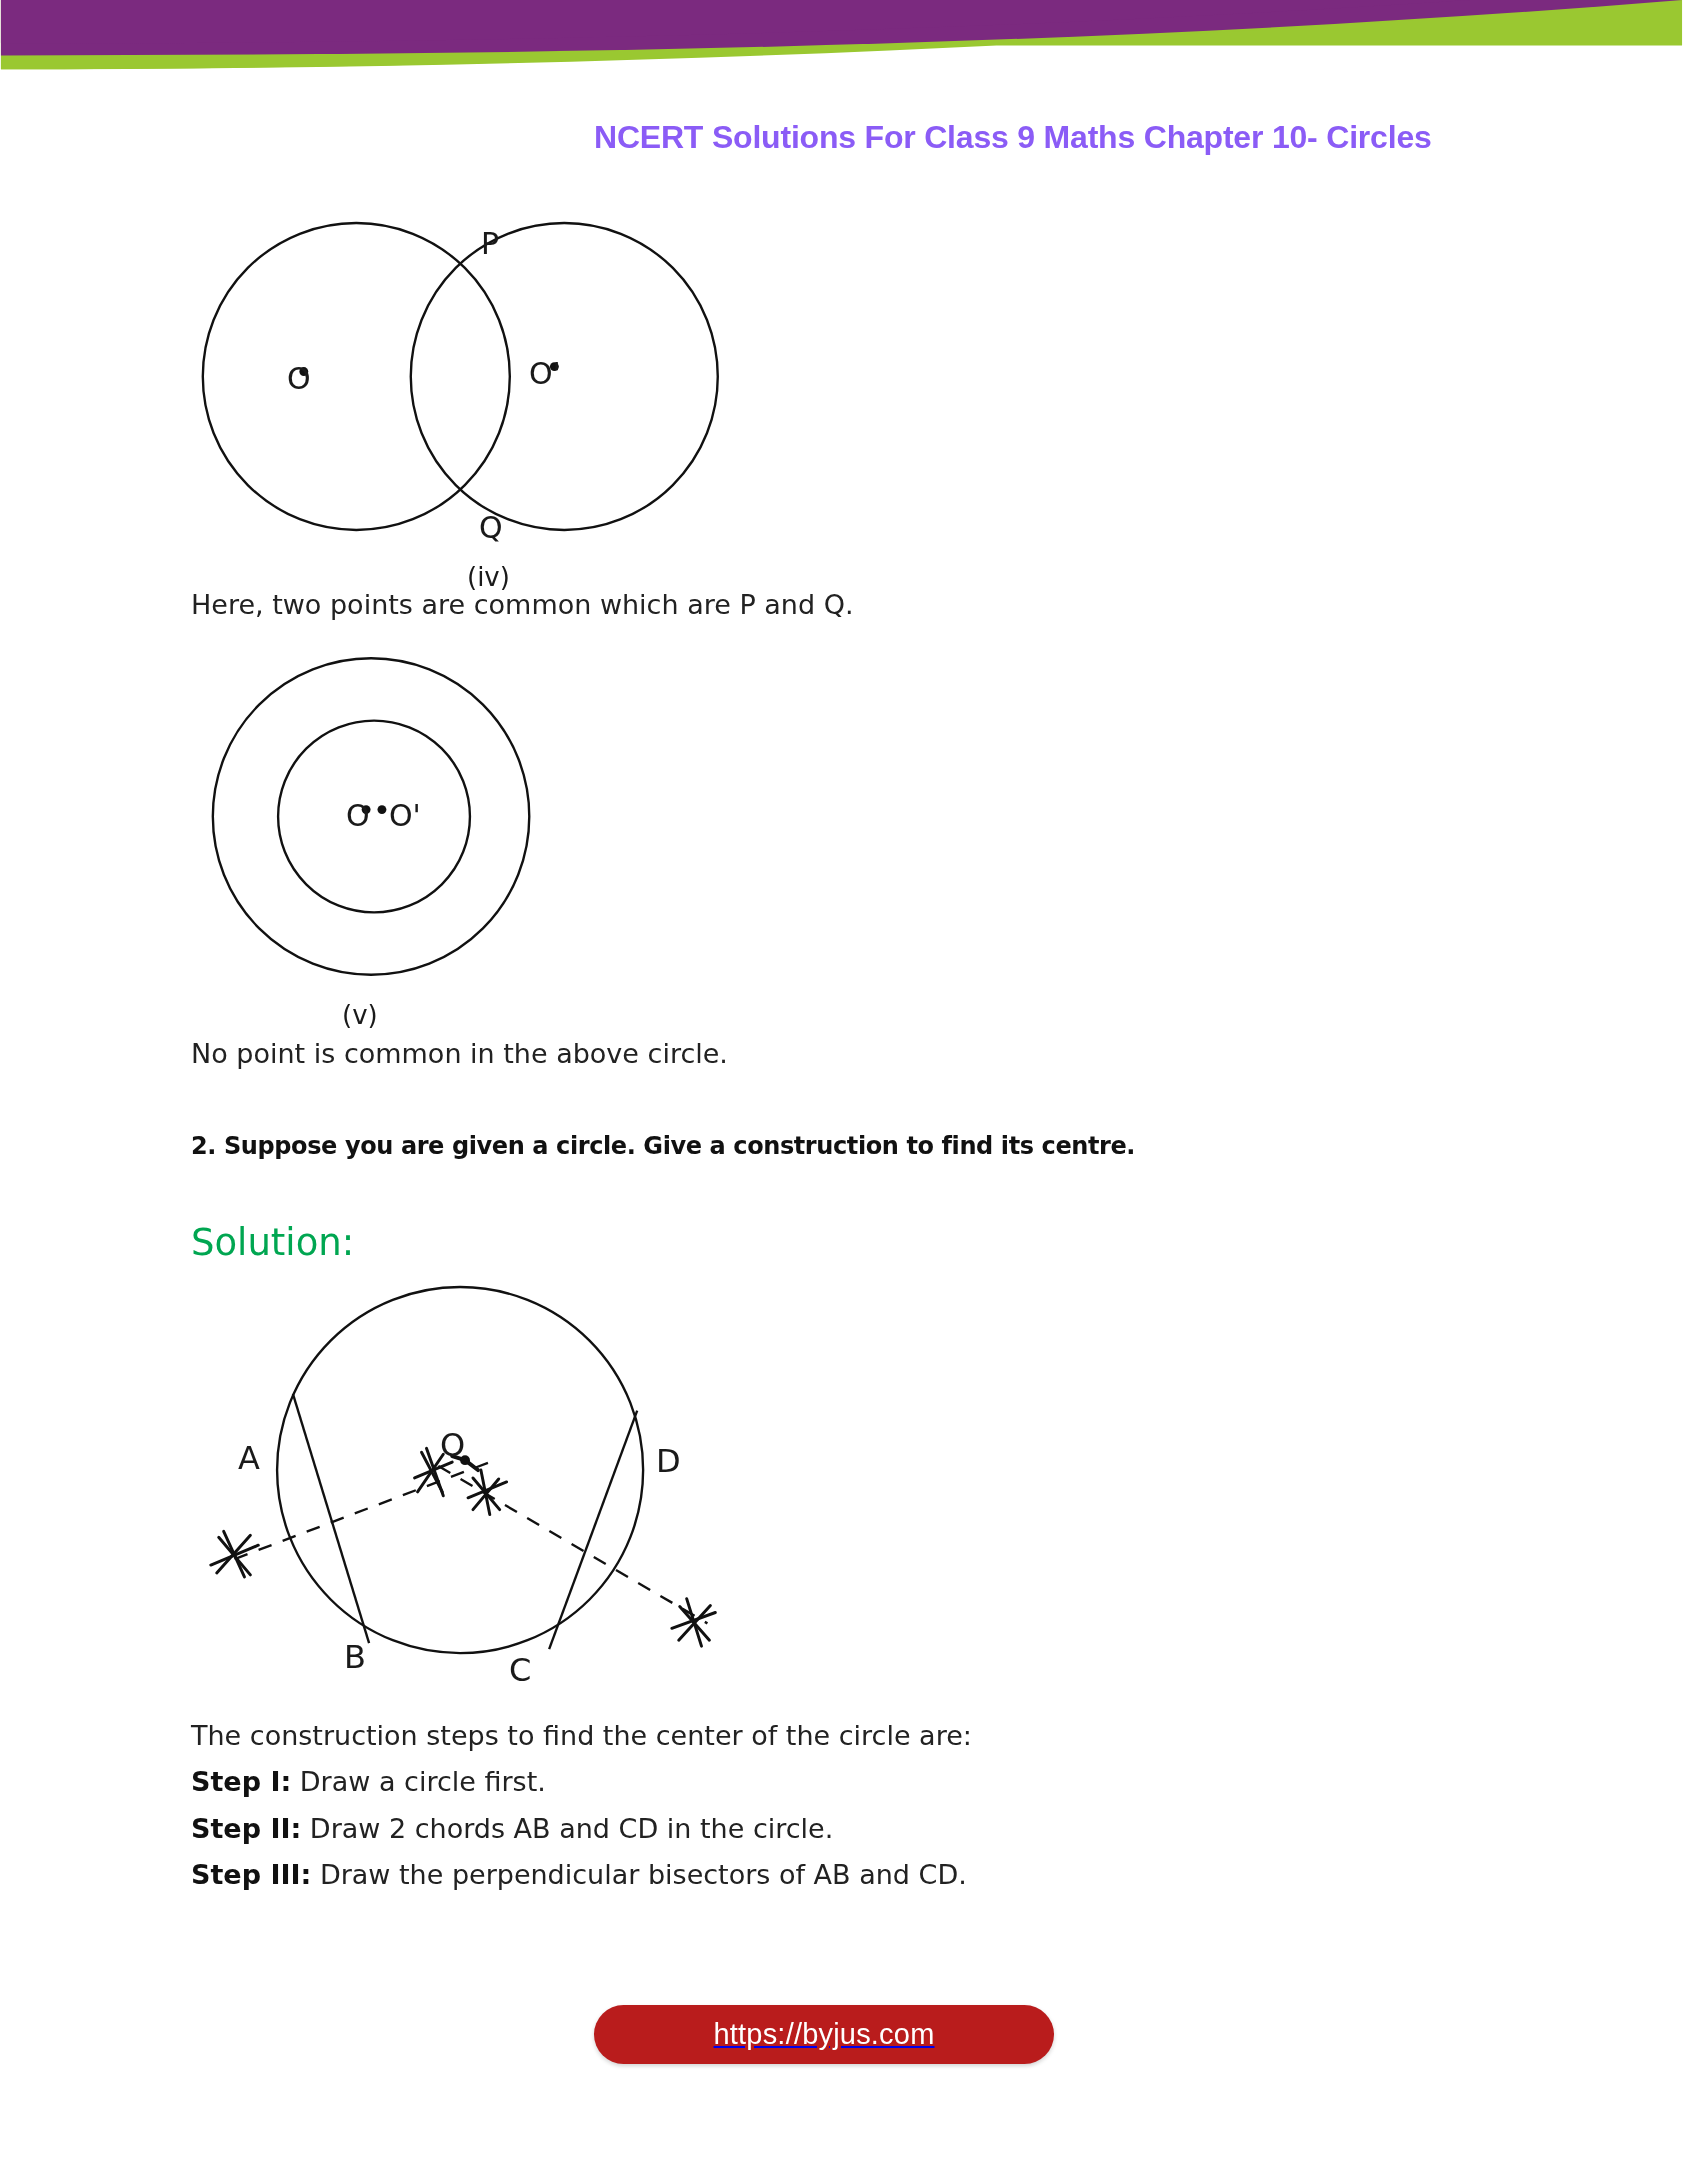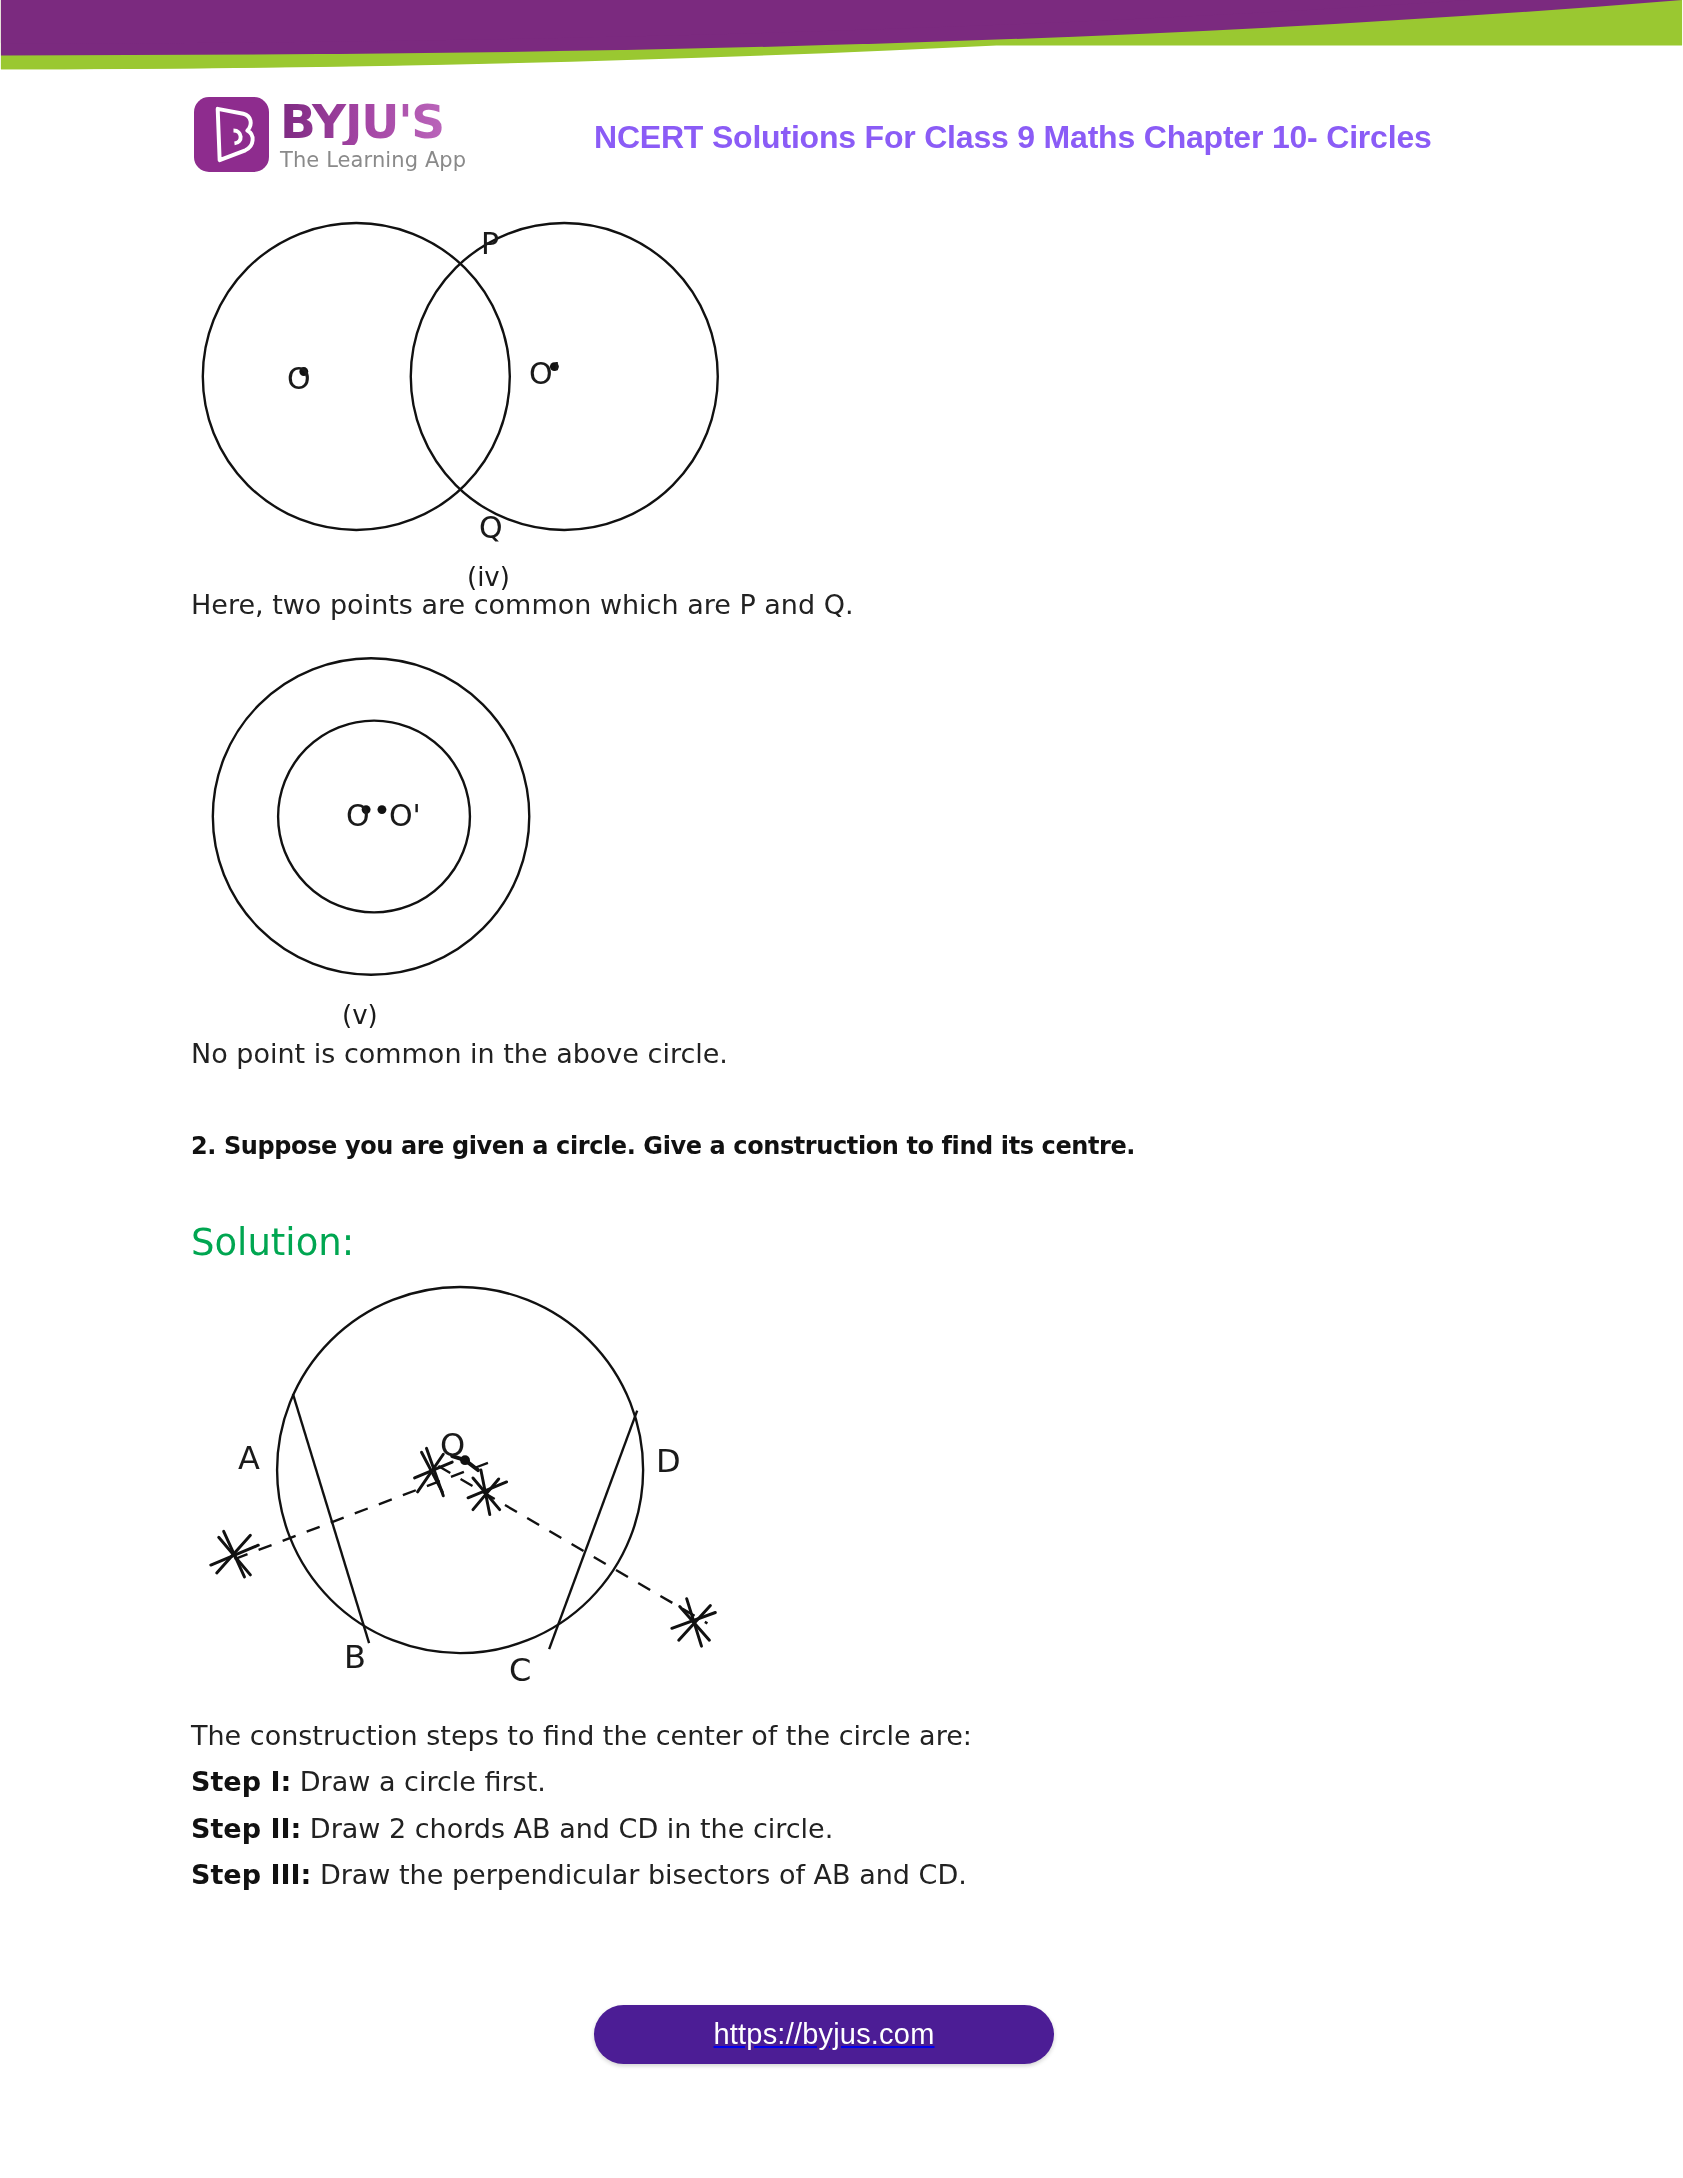--- a/index.html
+++ b/index.html
@@ -136,21 +136,21 @@
   }
 
   
   .footer-btn {
     position: absolute;
     left: 594px;
     top: 2005px;
     width: 460px;
     height: 59px;
     border-radius: 30px;
-    background: #4c1d95;
+    background: #b91c1c;
     display: flex;
     align-items: center;
     justify-content: center;
     box-shadow: 0 2px 4px rgba(0,0,0,0.18);
   }
   .footer-btn span {
     font-family: "Liberation Sans", sans-serif;
     font-size: 29px;
     color: #ffffff;
     letter-spacing: 0.2px;
@@ -162,32 +162,20 @@
 <div class="banner">
   <svg width="1683" height="89" viewBox="0 0 1700 90" xmlns="http://www.w3.org/2000/svg">
     <path d="M0,46 L1700,46 L1700,0 L0,0 Z M0,46 L0,70 C520,70 1080,52 1700,0 L1700,0 L0,0 Z" fill="#9ac831"></path>
     <path d="M0,44 L0,70 C560,70 1160,44 1700,0 L1700,0 L0,0 Z" fill="#9ac831"></path>
     <path d="M0,0 L1700,0 L1700,0 C1140,46 560,56 0,56 Z" fill="#7b2a7f"></path>
     <path d="M0,0 L0,44 C600,44 1190,26 1700,-16 L1700,0 Z" fill="#7b2a7f"></path>
   </svg>
 </div>
 
 <div class="header">
-  <div class="logo-wrap">
-    <div class="logo-mark">
-      <svg width="75" height="75" viewBox="0 0 76 76" xmlns="http://www.w3.org/2000/svg">
-        <path d="M24 12 L50 17 C58 19 60 28 54 34 C62 38 61 50 52 54 L26 64 Z" fill="none" stroke="#ffffff" stroke-width="4" stroke-linejoin="round"></path>
-        <path d="M40 34 C49 34 50 46 41 47" fill="none" stroke="#ffffff" stroke-width="4"></path>
-      </svg>
-    </div>
-    <div class="logo-text">
-      <div class="logo-title">BYJU'S</div>
-      <div class="logo-sub">The Learning App</div>
-    </div>
-  </div>
   <div class="doc-title">NCERT Solutions For Class 9 Maths Chapter 10- Circles</div>
 </div>
 
 <div class="content">
 
   <div class="figure" style="left:183px; top:213px;">
     <svg width="614" height="327" viewBox="0 0 620 330" xmlns="http://www.w3.org/2000/svg">
       <circle cx="175" cy="165" r="155" fill="none" stroke="#111111" stroke-width="2.4"></circle>
       <circle cx="385" cy="165" r="155" fill="none" stroke="#111111" stroke-width="2.4"></circle>
       <circle cx="122" cy="160" r="4.5" fill="#111111"></circle>

